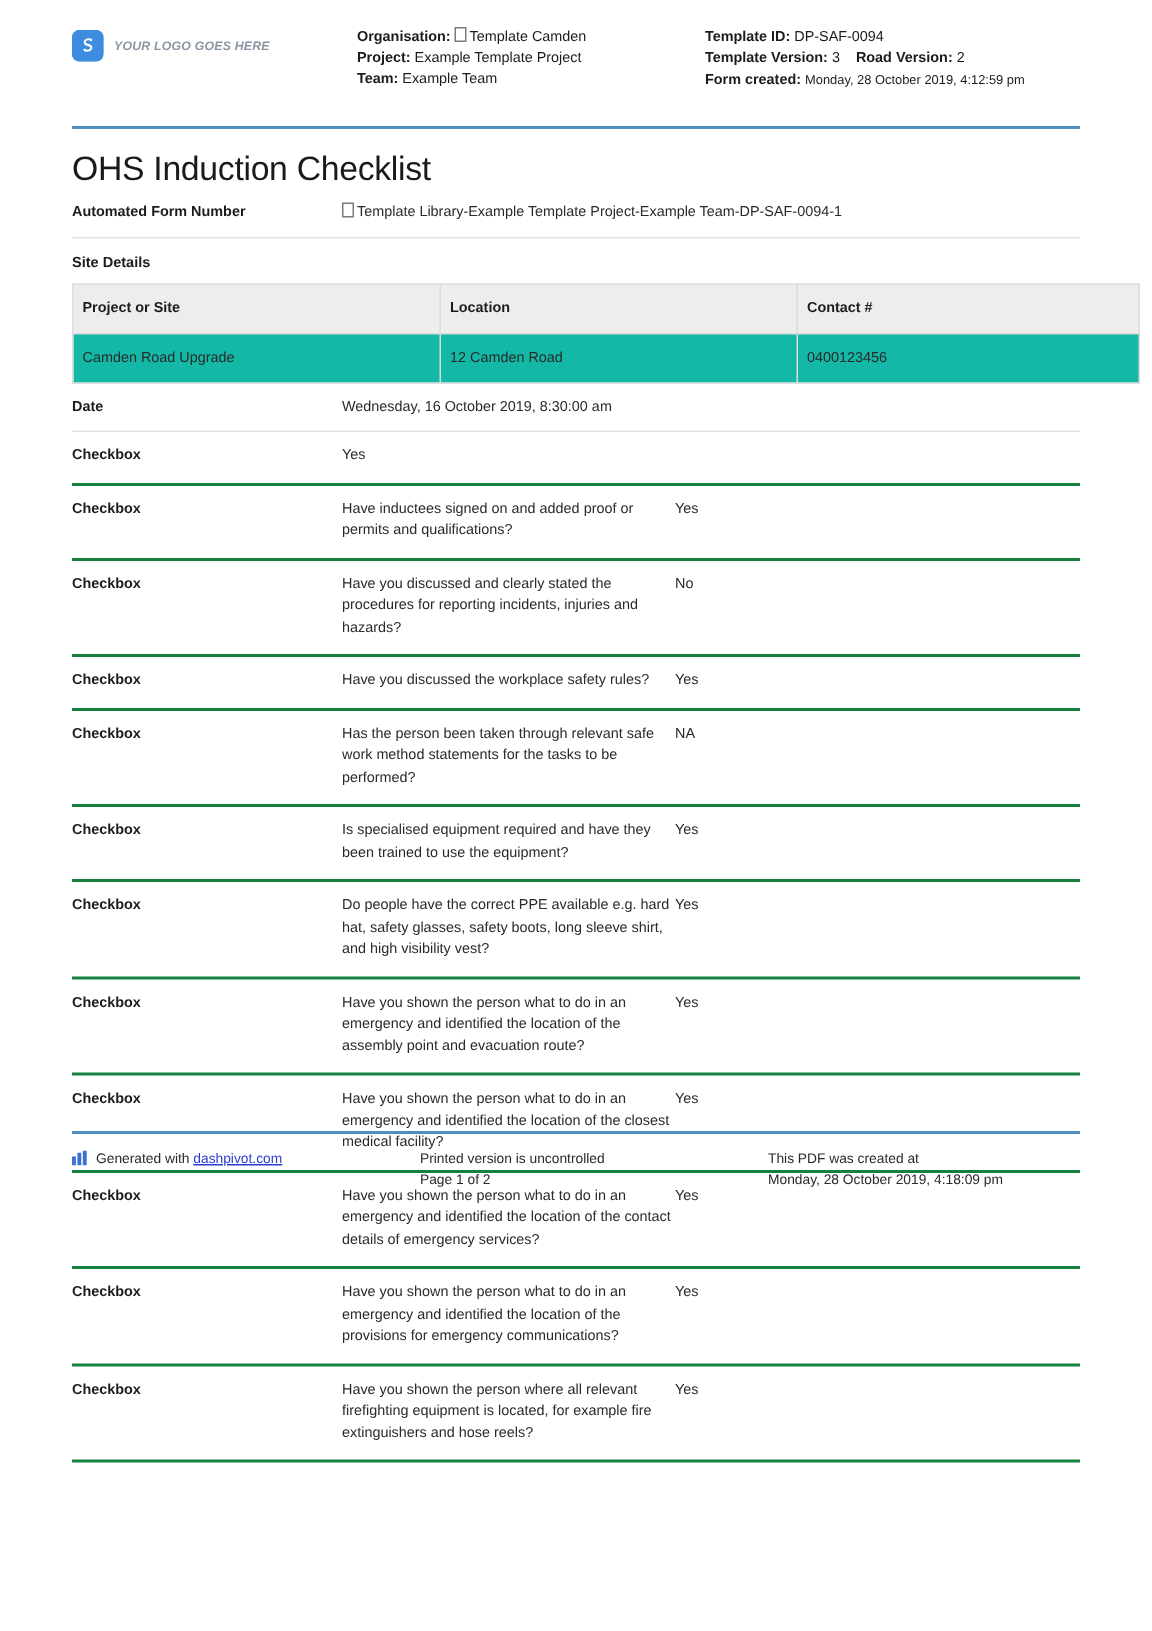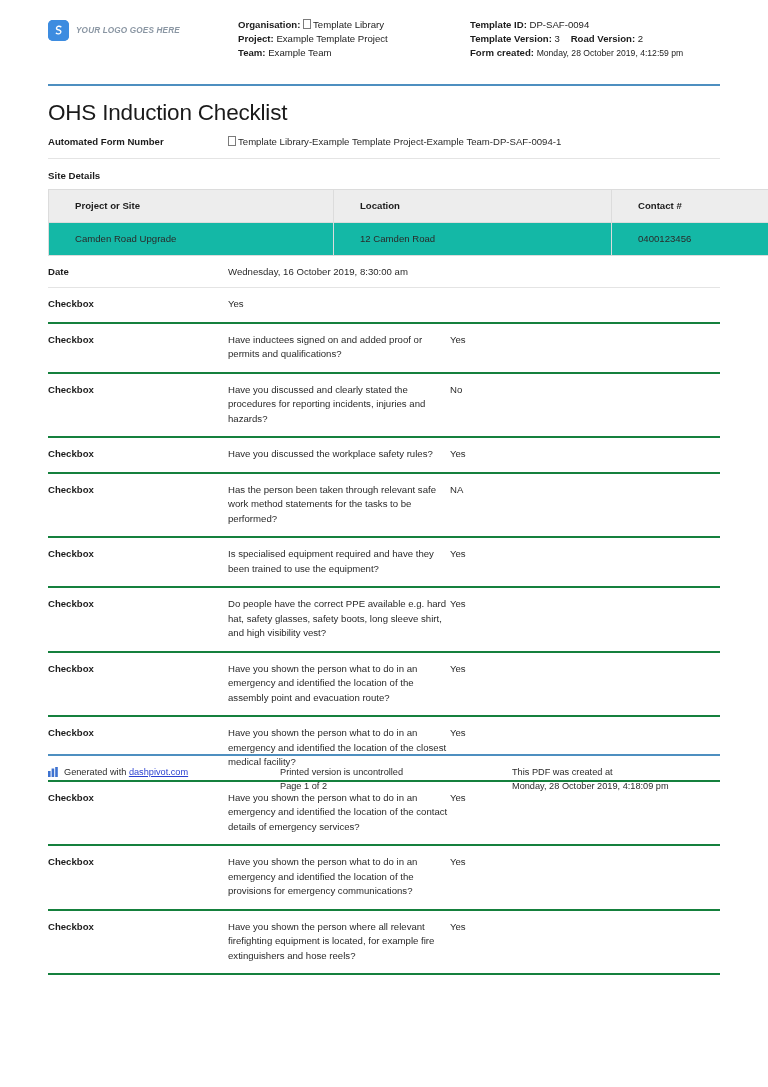--- a/index.html
+++ b/index.html
@@ -123,21 +123,21 @@
   
   .site-table {
     width: 672px;
     border-collapse: collapse;
     table-layout: fixed;
   }
   .site-table th,
   .site-table td {
     border: 1px solid #dcdcdc;
     text-align: left;
-    padding: 8px 26px;
+    padding: 8px 6px;
     font-size: 9.6px;
     line-height: 14px;
   }
   .site-table th {
     background: #ededed;
     font-weight: bold;
     color: #1c1c1c;
     height: 16px;
   }
   .site-table td {
@@ -226,21 +226,21 @@
           <rect x="0" y="0" width="21" height="21" rx="5" fill="#3d8ce0"></rect>
           <path d="M13.6 6.2c-1.6-1.1-4.0-0.9-5.2 0.5-1.1 1.3-0.6 3.0 0.9 3.6 1.2 0.5 2.6 0.6 2.9 1.4 0.3 0.8-0.8 1.6-2.0 1.5-0.9-0.1-1.6-0.5-2.0-1.0-0.4 0.6-0.5 1.0-0.6 1.5 1.6 1.2 4.2 1.0 5.4-0.5 1.1-1.4 0.4-3.1-1.2-3.7-1.2-0.4-2.4-0.5-2.6-1.3-0.2-0.7 0.7-1.4 1.8-1.3 0.9 0.0 1.6 0.4 2.0 0.9 0.3-0.5 0.5-1.0 0.6-1.6z" fill="#ffffff"></path>
         </svg>
       </span>
       <span class="logo-text">YOUR LOGO GOES HERE</span>
     </div>
 
     <div class="hdr-col hdr-col-mid">
       <div class="hdr-line">
         <b>Organisation:</b>
-        <span class="tofu"></span><span>Template Library</span>
+        <span class="tofu"></span><span>Template Camden</span>
       </div>
       <div class="hdr-line">
         <b>Project:</b>
         <span>Example Template Project</span>
       </div>
       <div class="hdr-line">
         <b>Team:</b>
         <span>Example Team</span>
       </div>
     </div>

